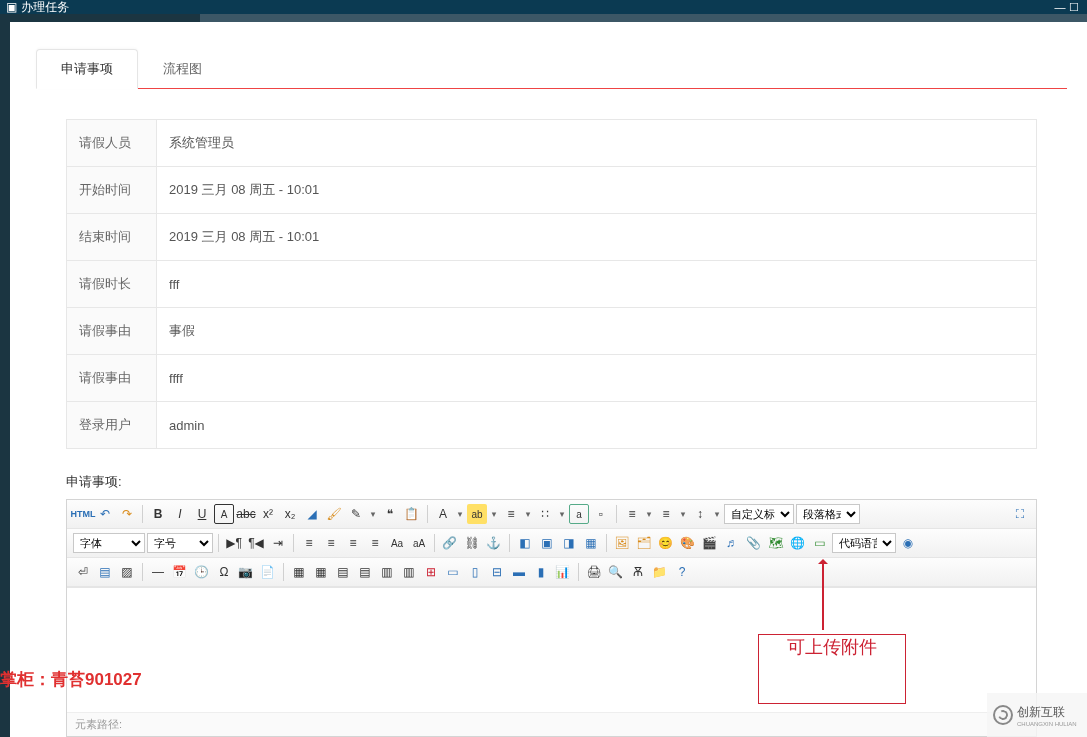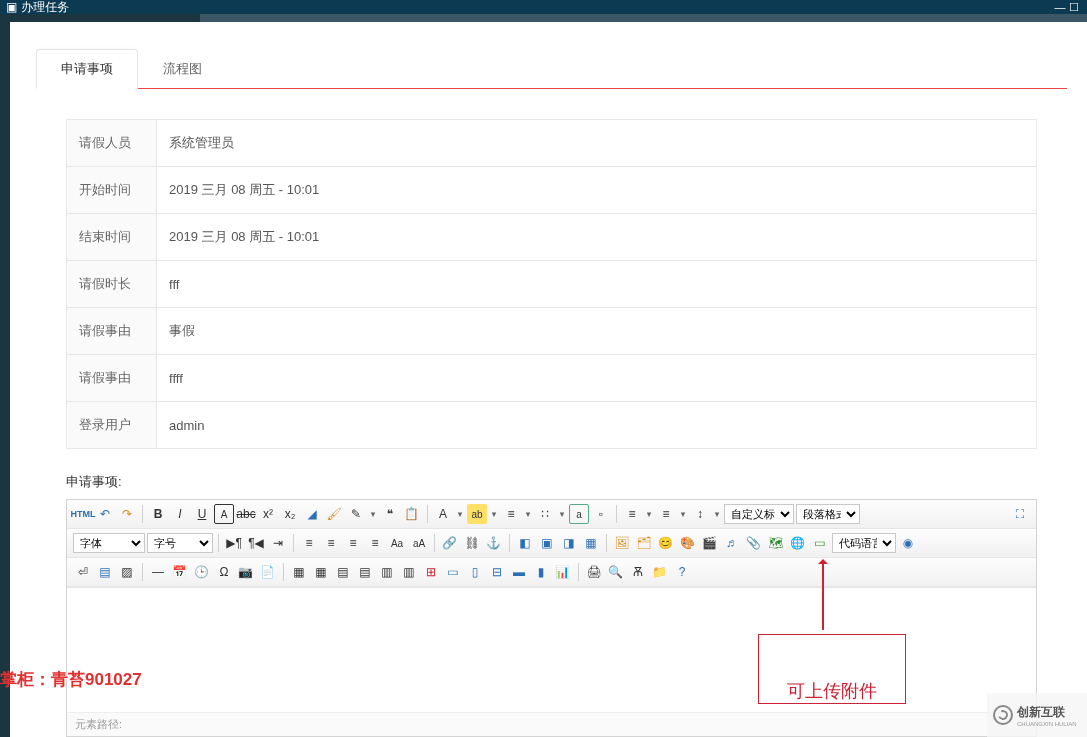--- a/index.html
+++ b/index.html
@@ -50,21 +50,21 @@
 .tb.orange { color: #d98b1a; }
 .tb.red { color: #c23; }
 .editor-body { background: #fff; min-height: 125px; border-top: 1px solid #e5e5e5; }
 
 
 .tb.right { margin-left: auto; }
 
 
 .arrow { position: absolute; left: 822px; top: 560px; width: 2px; height: 70px; background: #c23; }
 .arrow::before { content: ""; position: absolute; top: -6px; left: -4px; border: 5px solid transparent; border-bottom-color: #c23; }
-.annobox { position: absolute; left: 758px; top: 634px; width: 148px; height: 70px; border: 1px solid #c23; color: #c23; font-size: 18px; display: flex; align-items: flex-end; justify-content: center; background: #fff; }
+.annobox { position: absolute; left: 758px; top: 634px; width: 148px; height: 70px; border: 1px solid #c23; color: #c23; font-size: 18px; display: flex; align-items: flex-start; justify-content: center; background: #fff; }
 
 
 .wm-left { position: absolute; left: 0; bottom: 46px; color: #e03030; font-size: 17px; font-weight: 600; }
 
 
 .wm-right { position: absolute; right: 0; bottom: 0; width: 100px; height: 44px; background: #f5f5f5cc; display: flex; align-items: center; gap: 4px; padding: 0 6px; font-size: 10px; color: #777; }
 .wm-right .logo { width: 20px; height: 20px; border: 2px solid #888; border-radius: 50%; position: relative; }
 .wm-right .logo::after { content: ""; position: absolute; inset: 3px; border: 2px solid #888; border-left-color: transparent; border-radius: 50%; transform: rotate(20deg); }
 
 
@@ -255,16 +255,16 @@
 
 <div class="arrow"></div>
 <div class="annobox">
     <span>可上传附件</span>
   </div>
 
 <div class="wm-left">掌柜：青苔901027</div>
 <div class="wm-right">
   <span class="logo"></span>
   <span>
-    <div style="font-size:12px;color:#555;font-weight:700;">创新互联</div>
+    <div style="font-size:12px;color:#555;font-weight:400;">创新互联</div>
     <div style="font-size:6px;color:#999;">CHUANGXIN HULIAN</div>
   </span>
 </div>
 
 </body></html>

